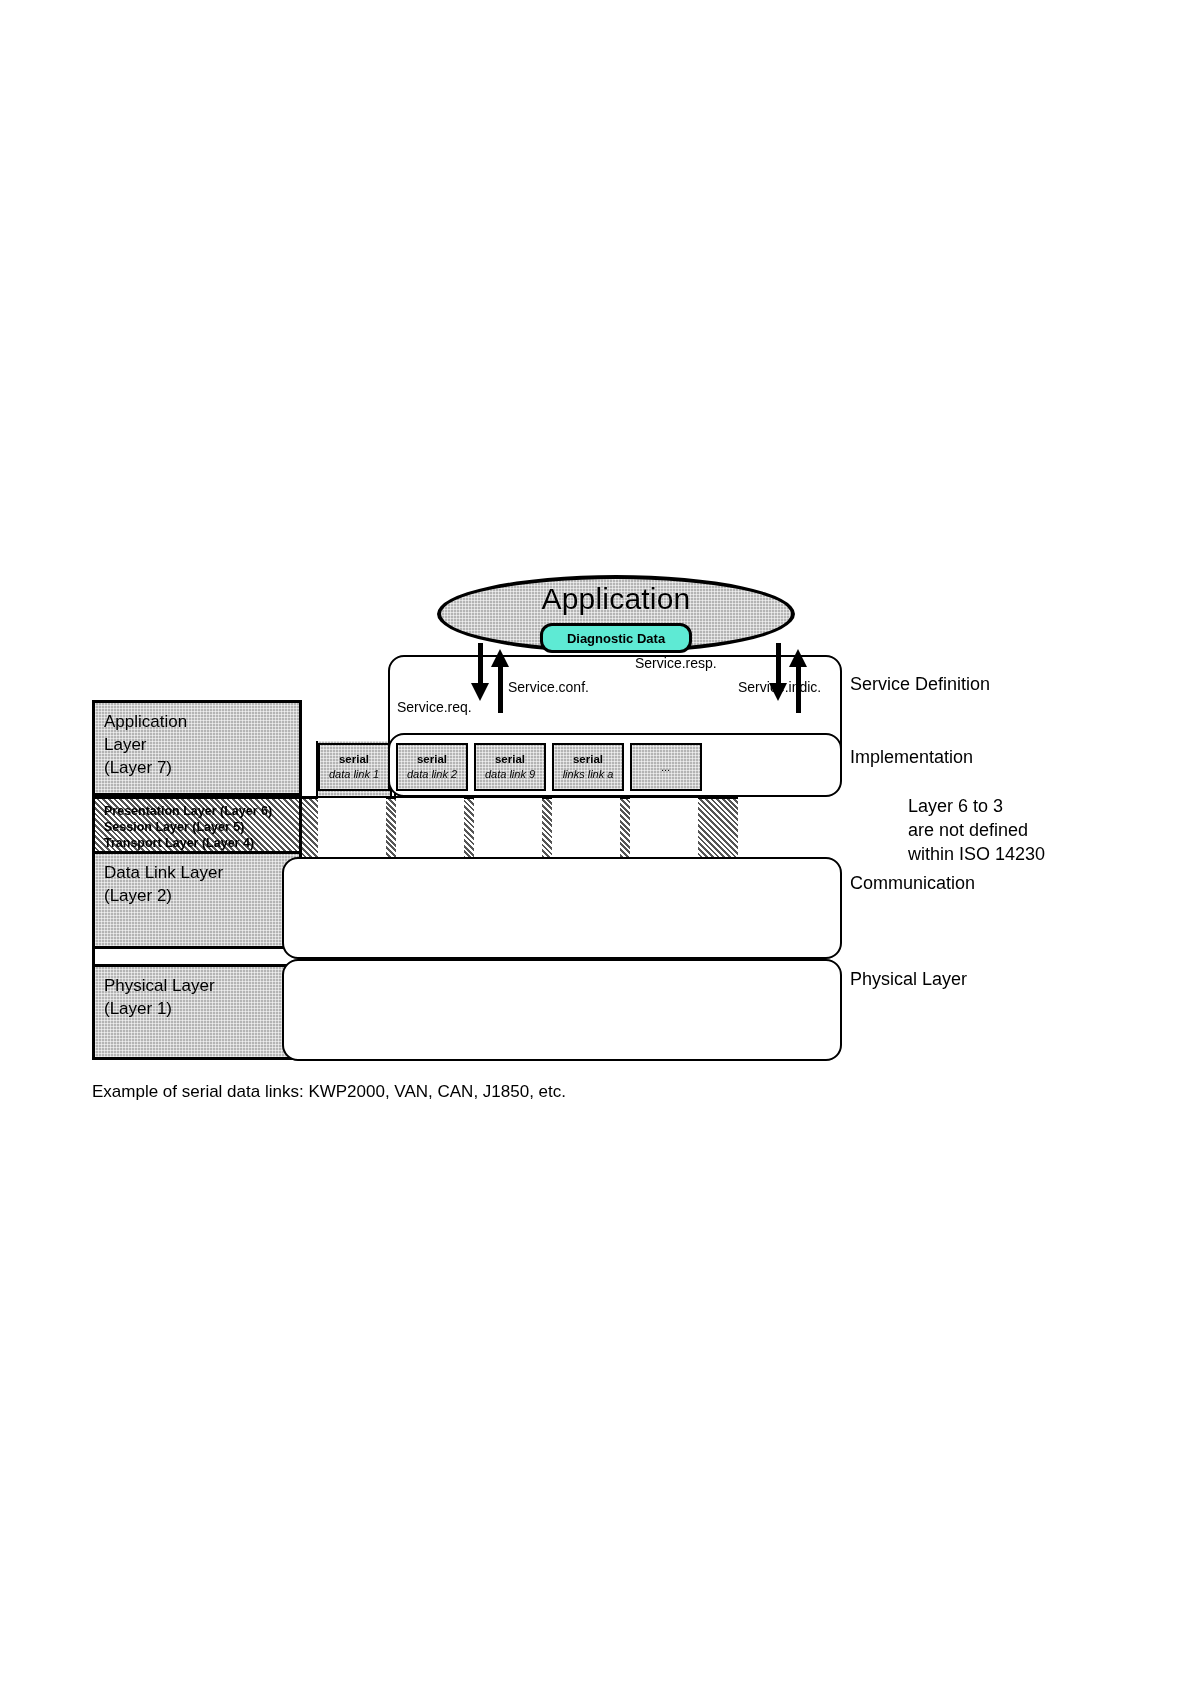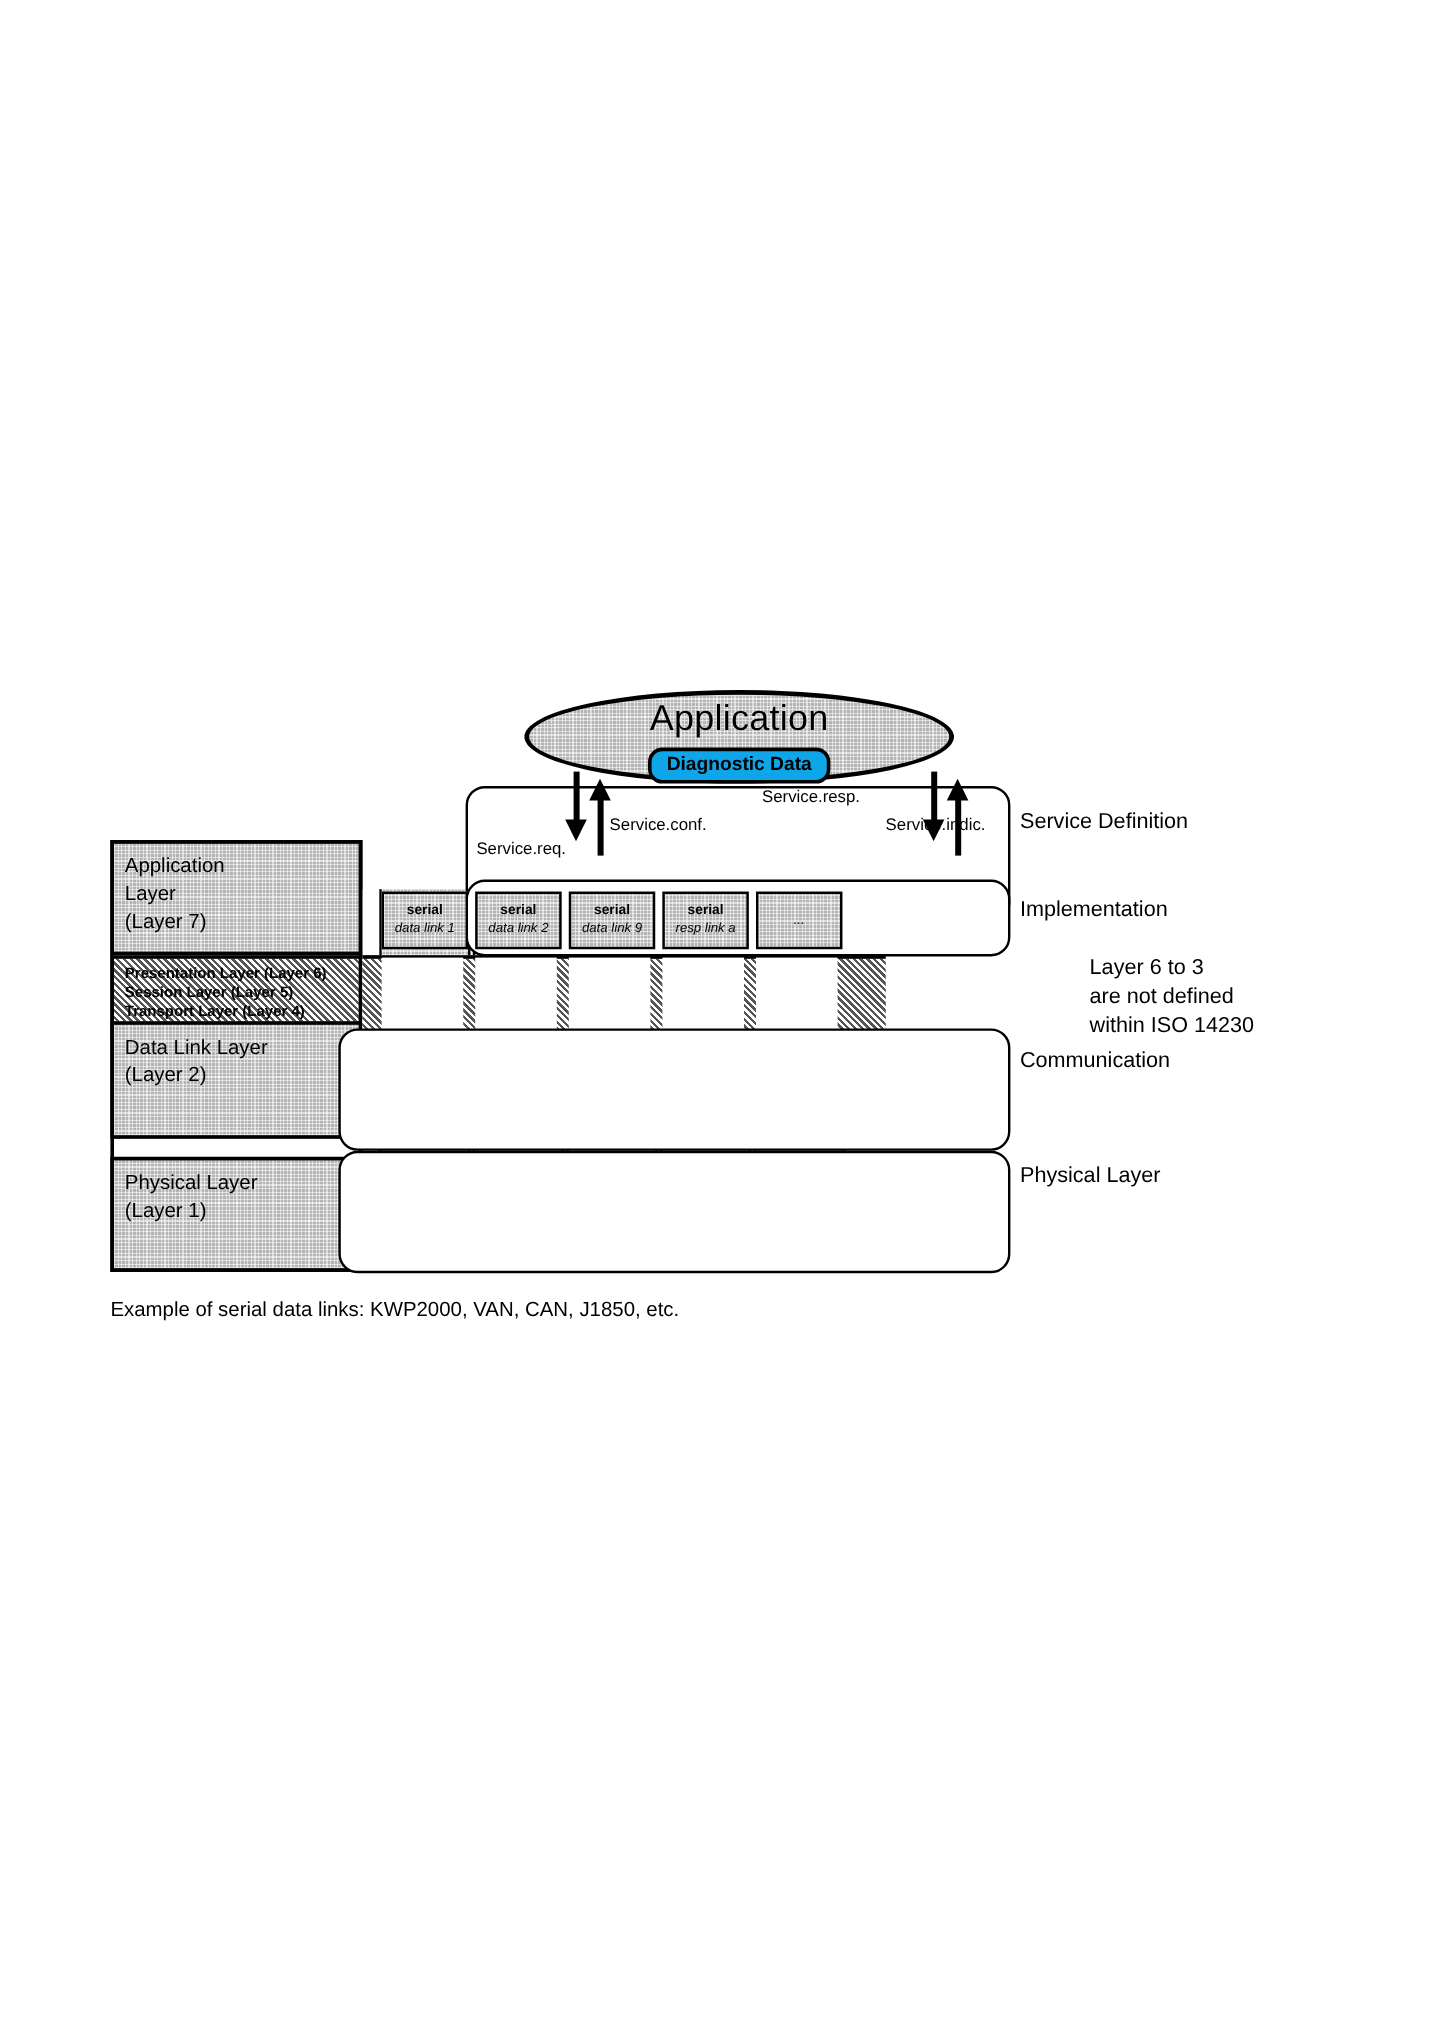--- a/index.html
+++ b/index.html
@@ -25,23 +25,23 @@
     border-radius:50%;border:4px solid #000;
     display:flex;align-items:flex-start;justify-content:center;
     z-index:40;
   }
   .ellipse .cap{
     font-size:30px;letter-spacing:.2px;margin-top:3px;color:#000;
     text-shadow:0 0 1px #fff;
   }
   .diag-data{
     position:absolute;left:448px;top:68px;width:146px;height:24px;
-    background:#0ea5e9;border:3px solid #000;border-radius:12px;
+    background:#5eead4;border:3px solid #000;border-radius:12px;
     display:flex;align-items:center;justify-content:center;
-    font-size:16px;font-weight:bold;z-index:45;
+    font-size:13px;font-weight:bold;z-index:45;
   }
 
   
   .rounded-white{
     position:absolute;background:#fff;border:2px solid #000;border-radius:16px;z-index:20;
   }
 
   
   .layer-block{
     position:absolute;border:3px solid #000;z-index:12;
@@ -148,21 +148,21 @@
   <div class="sdl dots" style="left:304px;top:188px;width:68px;height:44px;">
     <span>serial</span>
     <span class="l2">data link 2</span>
   </div>
   <div class="sdl dots" style="left:382px;top:188px;width:68px;height:44px;">
     <span>serial</span>
     <span class="l2">data link 9</span>
   </div>
   <div class="sdl dots" style="left:460px;top:188px;width:68px;height:44px;">
     <span>serial</span>
-    <span class="l2">resp link a</span>
+    <span class="l2">links link a</span>
   </div>
   <div class="sdl dots" style="left:538px;top:188px;width:68px;height:44px;">
     <span class="l2">...</span>
   </div>
 
   <div class="ellipse dots">
     <span class="cap">Application</span>
   </div>
   <div class="diag-data">
     <span>Diagnostic Data</span>

